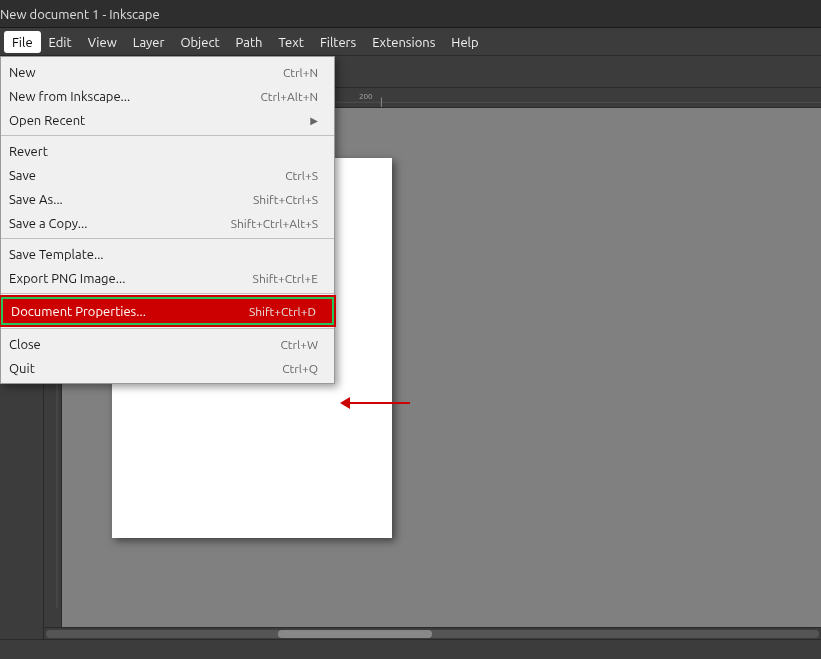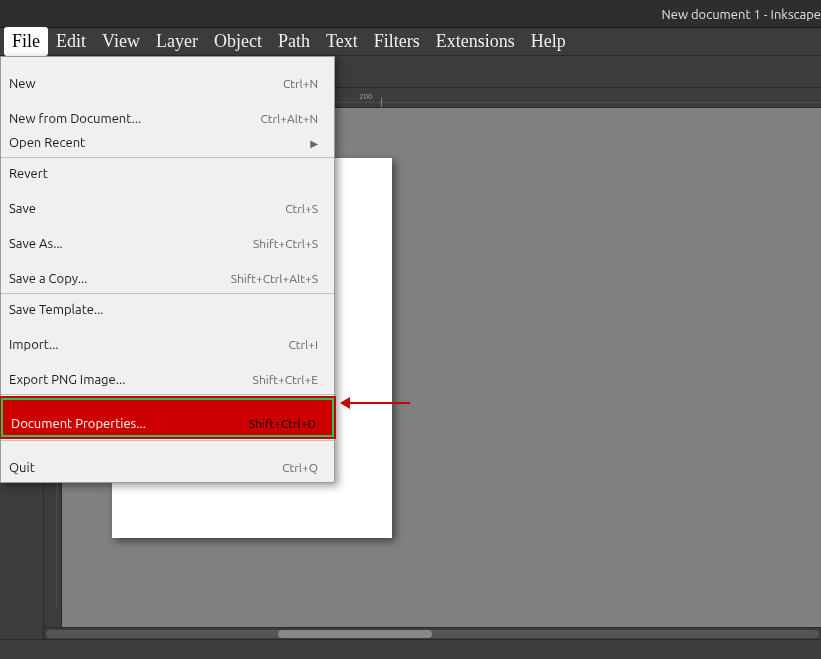--- a/index.html
+++ b/index.html
@@ -13,44 +13,43 @@
       overflow: hidden;
       position: relative;
     }
 
     
     #title-bar {
       background: #2e2e2e;
       height: 28px;
       display: flex;
       align-items: center;
-      justify-content: flex-end;
+      justify-content: flex-start;
       color: #e0e0e0;
       font-size: 13px;
       font-weight: normal;
       border-bottom: 1px solid #1a1a1a;
     }
 
     
     #menu-bar {
       background: #3c3c3c;
       height: 28px;
       display: flex;
       align-items: center;
       border-bottom: 1px solid #2a2a2a;
       padding: 0 4px;
     }
 
     .menu-item {
       padding: 4px 8px;
       cursor: pointer;
       border-radius: 3px;
-      font-size: 18px;
+      font-size: 13px;
       color: #f0f0f0;
-      font-family: Liberation Serif, serif;
     }
     .menu-item.active {
       background: #ffffff;
       color: #000000;
     }
 
     
     #toolbar {
       background: #3c3c3c;
       height: 32px;
@@ -223,41 +222,40 @@
       background: #f0f0f0;
       border: 1px solid #999;
       box-shadow: 3px 3px 8px rgba(0,0,0,0.4);
       z-index: 1000;
       padding: 3px 0;
       color: #1a1a1a;
     }
 
     .dropdown-item {
       display: flex;
-      align-items: flex-end;
+      align-items: center;
       justify-content: space-between;
       padding: 5px 16px 5px 8px;
       cursor: pointer;
       font-size: 13px;
       color: #1a1a1a;
     }
     .dropdown-item.highlighted {
       background: #cc0000;
       color: white;
       border: 2px solid #22c55e;
       outline: 2px solid #cc0000;
     }
 
     .dropdown-shortcut {
       color: #666;
       font-size: 12px;
       margin-left: 20px;
-      margin-top: 12px;
-    }
-    .dropdown-item.highlighted .dropdown-shortcut { color: #000000; }
+    }
+    .dropdown-item.highlighted .dropdown-shortcut { color: #e5e5e5; }
 
     .dropdown-separator {
       height: 1px;
       background: #c0c0c0;
       margin: 3px 0;
     }
 
     .dropdown-arrow {
       font-size: 10px;
       color: #666;
@@ -466,21 +464,21 @@
 <div id="status-bar">
   <span></span>
 </div>
 
 <div id="file-menu-dropdown">
 <div class="dropdown-item">
       <span>New</span>
       <span class="dropdown-shortcut">Ctrl+N</span>
     </div>
     <div class="dropdown-item">
-      <span>New from Document...</span>
+      <span>New from Inkscape...</span>
       <span class="dropdown-shortcut">Ctrl+Alt+N</span>
     </div>
     <div class="dropdown-item">
       <span>Open Recent</span>
       <span class="dropdown-arrow">▶</span>
     </div>
     <div class="dropdown-separator"></div>
     <div class="dropdown-item">
       <span>Revert</span>
       <span></span>
@@ -494,36 +492,36 @@
       <span class="dropdown-shortcut">Shift+Ctrl+S</span>
     </div>
     <div class="dropdown-item">
       <span>Save a Copy...</span>
       <span class="dropdown-shortcut">Shift+Ctrl+Alt+S</span>
     </div>
     <div class="dropdown-separator"></div>
     <div class="dropdown-item">
       <span>Save Template...</span>
       <span></span>
-    </div>
-    <div class="dropdown-item">
-      <span>Import...</span>
-      <span class="dropdown-shortcut">Ctrl+I</span>
     </div>
     <div class="dropdown-item">
       <span>Export PNG Image...</span>
       <span class="dropdown-shortcut">Shift+Ctrl+E</span>
     </div>
     <div class="dropdown-separator"></div>
     <div class="dropdown-item highlighted">
       <span>Document Properties...</span>
       <span class="dropdown-shortcut">Shift+Ctrl+D</span>
     </div>
     <div class="dropdown-separator"></div>
     <div class="dropdown-item">
+      <span>Close</span>
+      <span class="dropdown-shortcut">Ctrl+W</span>
+    </div>
+    <div class="dropdown-item">
       <span>Quit</span>
       <span class="dropdown-shortcut">Ctrl+Q</span>
     </div>
   </div>
 
 <div id="arrow-indicator">
   <div class="arrow-head"></div>
   <div class="arrow-line"></div>
 </div>
 

